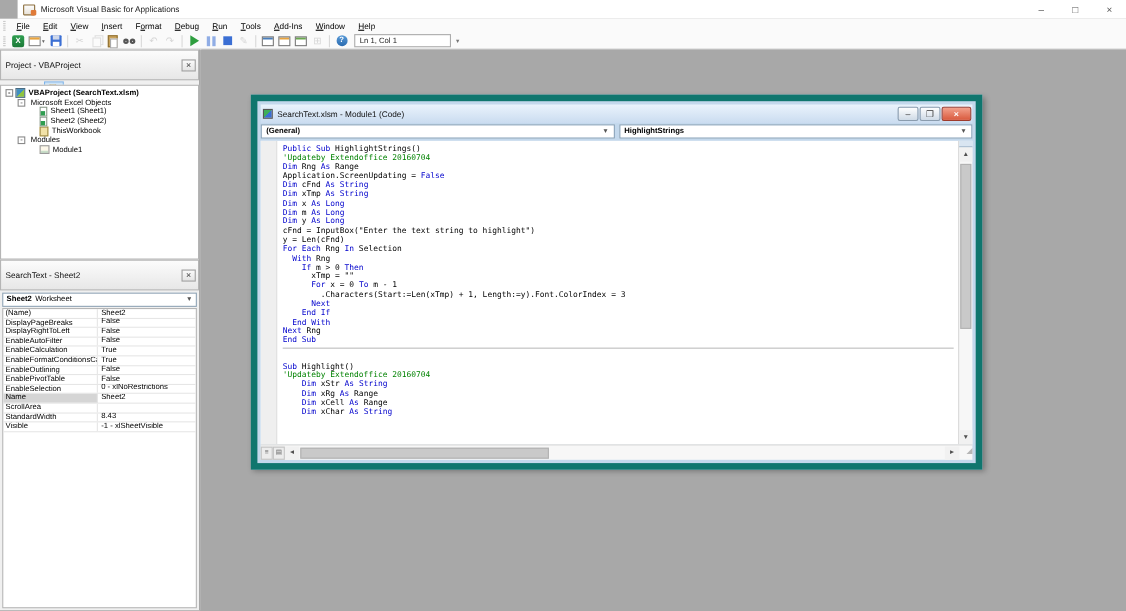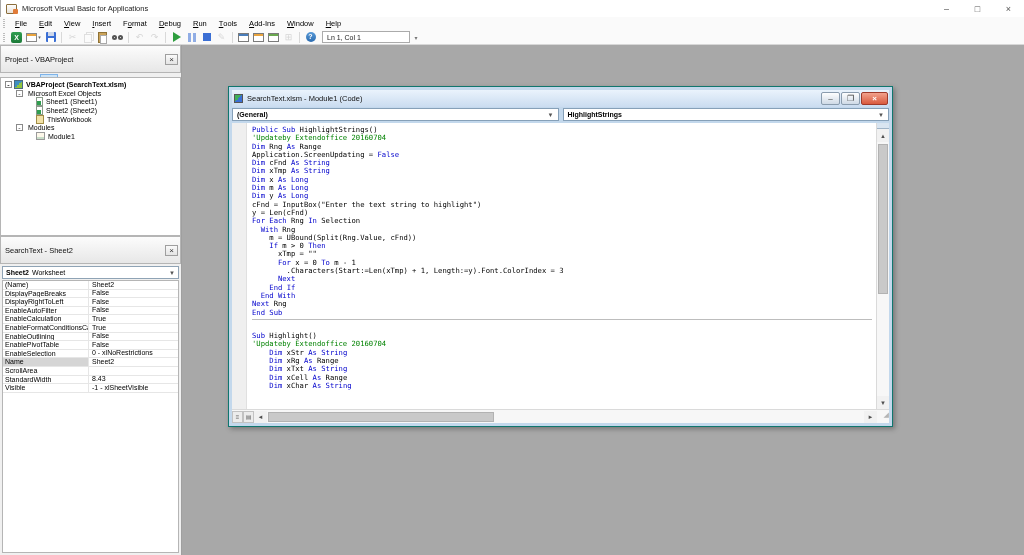--- a/index.html
+++ b/index.html
@@ -1,20 +1,20 @@
 <!DOCTYPE html>
 <html style="--kw: #0000cc; --cm: #008200; --code-text: #000000;"><head>
 <meta charset="utf-8">
 <style>
   * { box-sizing: border-box; margin: 0; padding: 0; }
   html,body { width:1024px; height:555px; overflow:hidden; }
   body { position:relative; background:#a8a8a8; font-family:"Liberation Sans",sans-serif; color:#000; }
 
   
-  .titlebar { position:absolute; top:0; left:1px; right:0; height:17px; background:#fff; display:flex; align-items:center; padding-left:5px; }
+  .titlebar { position:absolute; top:0; left:16px; right:0; height:17px; background:#fff; display:flex; align-items:center; padding-left:5px; }
   .vba-app-icon { width:11px; height:10px; border:1px solid #8a6d3b; background:linear-gradient(#fdfdfd,#e8e2d8); position:relative; border-radius:1px; }
   .vba-app-icon::after { content:""; position:absolute; right:-2px; bottom:-1px; width:5px; height:5px; background:#e07b39; border-radius:1px; }
   .title-text { font-size:7.5px; margin-left:5px; color:#1a1a1a; }
   .win-controls { margin-left:auto; display:flex; height:100%; }
   .win-btn { width:31px; height:100%; display:flex; align-items:center; justify-content:center; font-size:9px; color:#555; }
 
   .menubar { position:absolute; top:17px; left:0; right:0; height:13px; background:#fafafa; display:flex; align-items:center; font-size:7.5px; }
   .drag-handle { width:2px; height:9px; border-left:1px dotted #bdbdbd; border-right:1px dotted #bdbdbd; margin:0 4px 0 3px; }
   .menu-item { padding:0 6px; height:100%; display:flex; align-items:center; }
   .menu-item u { text-underline-offset:1px; }
@@ -76,21 +76,21 @@
   .tab { padding:1px 5px 2px; border:1px solid #b5b5b5; border-bottom:none; background:#e4e4e4; margin-right:1px; color:#222; }
   .tab.active { background:#fff; padding-bottom:3px; }
   .grid { position:absolute; top:44px; left:2px; right:2px; bottom:2px; background:#fff; border:1px solid #b5b5b5; font-size:7px; overflow:hidden; }
   .prow { display:flex; height:8.6px; border-bottom:1px solid #e6e6e6; align-items:center; }
   .pname { width:86px; flex:none; border-right:1px solid #e6e6e6; padding-left:2px; overflow:hidden; white-space:nowrap; height:100%; line-height:8.4px; }
   .pval { flex:1; padding-left:3px; white-space:nowrap; overflow:hidden; line-height:8.4px; }
   .prow.selected .pname { background:#d5d5d5; }
 
   
   .mdi { position:absolute; top:45px; left:183px; right:0; bottom:0; background:#a8a8a8; }
-  .code-win { position:absolute; left:45px; top:41px; width:665px; height:341px; background:#c3d8ec; border:1px solid #0f766e; padding:3px; box-shadow:2px 2px 5px rgba(0,0,0,.3); }
+  .code-win { position:absolute; left:45px; top:41px; width:665px; height:341px; background:#c3d8ec; border:6px solid #0f766e; padding:3px; box-shadow:2px 2px 5px rgba(0,0,0,.3); }
   .cw-title { height:17px; background:linear-gradient(#eaf3fc,#cadcf0); display:flex; align-items:center; font-size:7.5px; padding:0 1px 0 2px; color:#111; }
   .cw-icon { width:9px; height:9px; background:linear-gradient(135deg,#3fae5a 50%,#3b6fd4 50%); border:1px solid #555; margin-right:4px; }
   .cw-btns { margin-left:auto; display:flex; }
   .cw-btn { width:19px; height:13px; border:1px solid #8a9cae; border-radius:2px; background:linear-gradient(#fefefe,#cfdae6); font-size:8px; line-height:11px; text-align:center; color:#333; margin-left:1px; }
   .cw-btn.close { width:27px; background:linear-gradient(#f2a18c,#d95a3e); border-color:#9e3a2b; color:#fff; font-weight:bold; }
   .cw-combos { height:16px; display:flex; gap:4px; padding:1px 0 2px; }
   .combo { flex:1; height:13px; background:#fff; border:1px solid #86a0b8; font-size:7px; font-weight:bold; display:flex; align-items:center; padding:0 4px; }
   .cw-body { position:absolute; left:3px; right:16px; top:36px; bottom:17px; background:#fff; display:flex; overflow:hidden; }
   .margin-bar { width:15px; flex:none; background:#efefef; border-right:1px solid #e0e0e0; }
   .code-pane { flex:1; overflow:hidden; font-family:"DejaVu Sans Mono",monospace; font-size:7.2px; line-height:8.3px; padding:3px 0 0 5px; color:var(--code-text,#000); }
@@ -370,37 +370,35 @@
           <div class="code-line">Application.ScreenUpdating = <span class="kw">False</span></div>
           <div class="code-line"><span class="kw">Dim</span> cFnd <span class="kw">As</span> <span class="kw">String</span></div>
           <div class="code-line"><span class="kw">Dim</span> xTmp <span class="kw">As</span> <span class="kw">String</span></div>
           <div class="code-line"><span class="kw">Dim</span> x <span class="kw">As</span> <span class="kw">Long</span></div>
           <div class="code-line"><span class="kw">Dim</span> m <span class="kw">As</span> <span class="kw">Long</span></div>
           <div class="code-line"><span class="kw">Dim</span> y <span class="kw">As</span> <span class="kw">Long</span></div>
           <div class="code-line">cFnd = InputBox("Enter the text string to highlight")</div>
           <div class="code-line">y = Len(cFnd)</div>
           <div class="code-line"><span class="kw">For</span> <span class="kw">Each</span> Rng <span class="kw">In</span> Selection</div>
           <div class="code-line">  <span class="kw">With</span> Rng</div>
-          <div class="code-line">    m = UBound(Split(Rng.Value, cFnd))</div>
           <div class="code-line">    <span class="kw">If</span> m &gt; 0 <span class="kw">Then</span></div>
           <div class="code-line">      xTmp = ""</div>
           <div class="code-line">      <span class="kw">For</span> x = 0 <span class="kw">To</span> m - 1</div>
           <div class="code-line">        .Characters(Start:=Len(xTmp) + 1, Length:=y).Font.ColorIndex = 3</div>
           <div class="code-line">      <span class="kw">Next</span></div>
           <div class="code-line">    <span class="kw">End</span> <span class="kw">If</span></div>
           <div class="code-line">  <span class="kw">End</span> <span class="kw">With</span></div>
           <div class="code-line"><span class="kw">Next</span> Rng</div>
           <div class="code-line"><span class="kw">End</span> <span class="kw">Sub</span></div>
           <div class="proc-sep"></div>
           <div class="code-line">&nbsp;</div>
           <div class="code-line"><span class="kw">Sub</span> Highlight()</div>
           <div class="code-line"><span class="cm">'Updateby Extendoffice 20160704</span></div>
           <div class="code-line">    <span class="kw">Dim</span> xStr <span class="kw">As</span> <span class="kw">String</span></div>
           <div class="code-line">    <span class="kw">Dim</span> xRg <span class="kw">As</span> Range</div>
-          <div class="code-line">    <span class="kw">Dim</span> xTxt <span class="kw">As</span> <span class="kw">String</span></div>
           <div class="code-line">    <span class="kw">Dim</span> xCell <span class="kw">As</span> Range</div>
           <div class="code-line">    <span class="kw">Dim</span> xChar <span class="kw">As</span> <span class="kw">String</span></div>
         </div>
     </div>
     <div class="vscroll">
       <div class="vsplit"></div>
       <div class="sbtn">▲</div>
       <div class="vthumb"></div>
       <div class="sbtn down">▼</div>
     </div>

